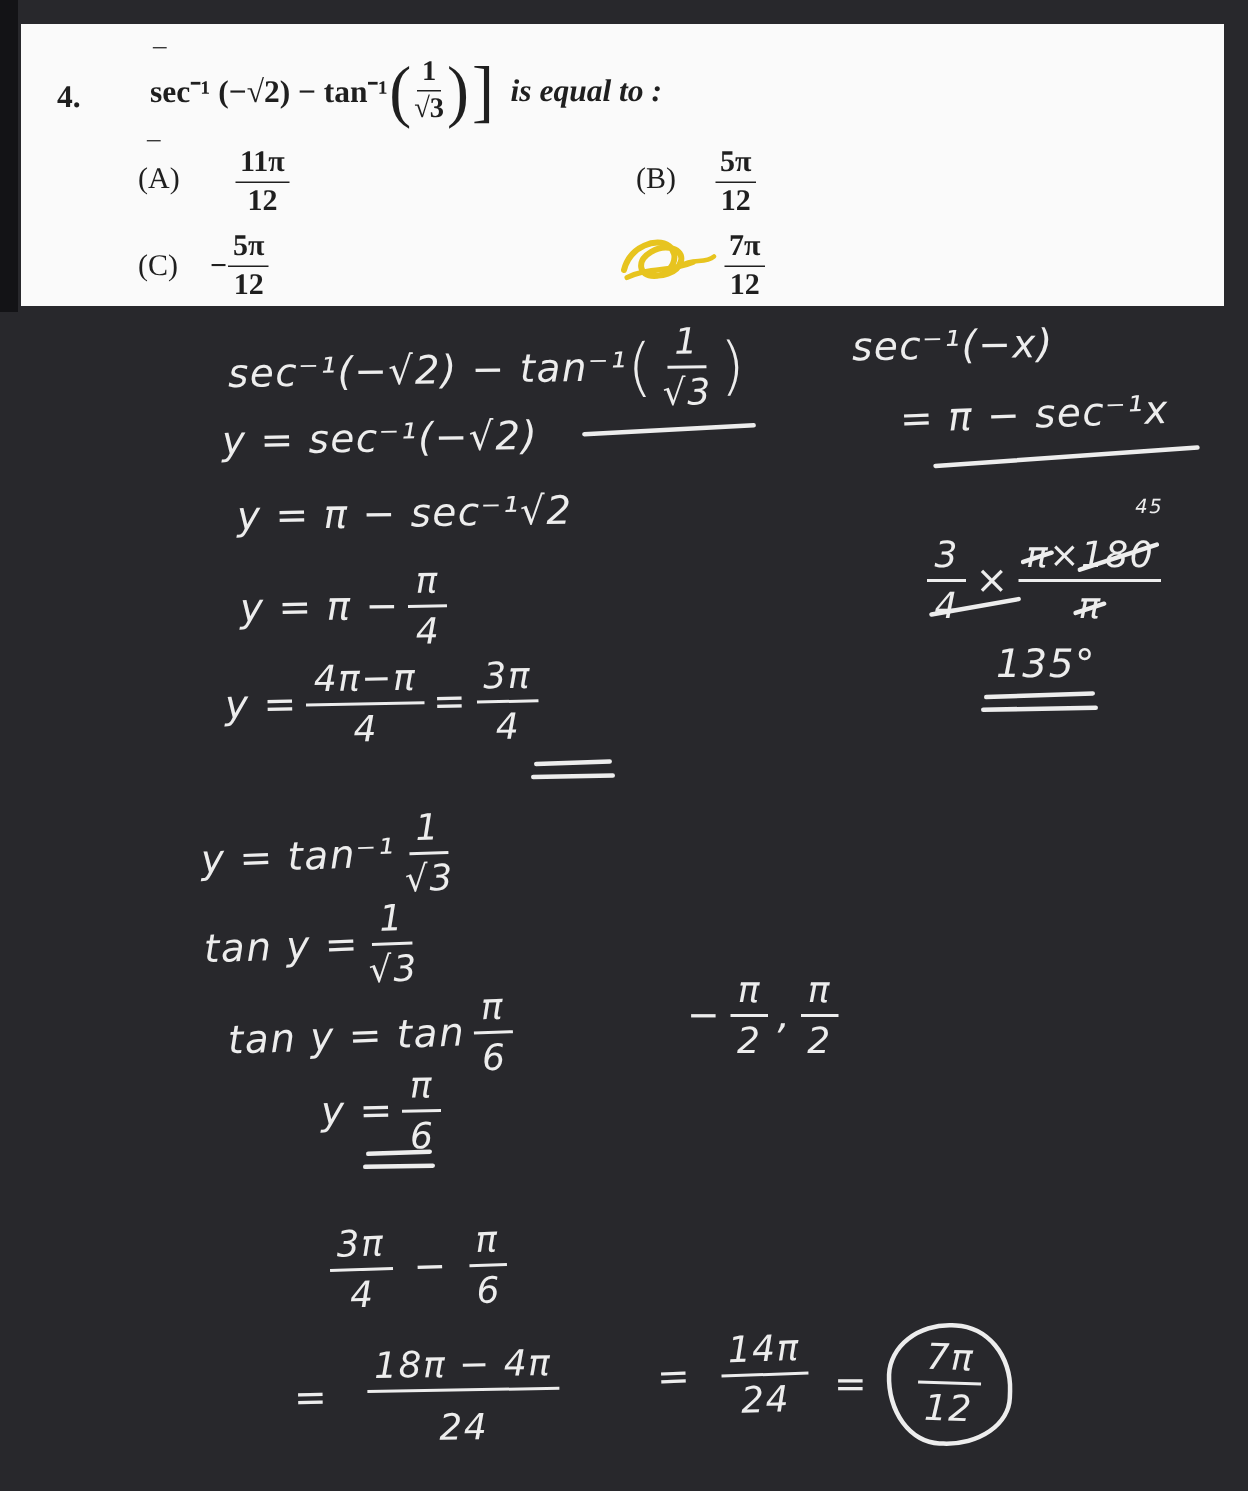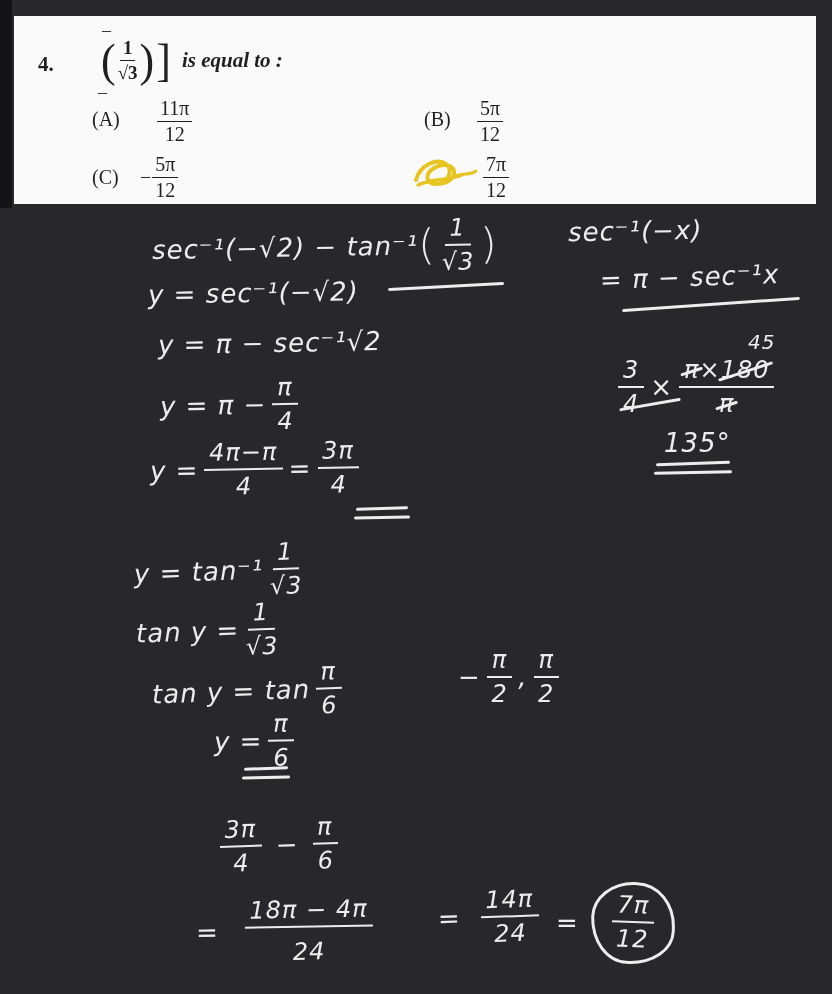--- a/index.html
+++ b/index.html
@@ -11,54 +11,55 @@
         color:#1f1f1f;font-family:"Liberation Serif", serif;}
   .qnum{position:absolute;left:24px;top:36px;font-size:21px;font-weight:700;}
   .stray{position:absolute;font-size:18px;color:#333;}
   .qrow{position:absolute;left:86px;top:22px;display:flex;align-items:center;font-size:21px;font-weight:600;white-space:nowrap;}
   .pfrac{display:inline-flex;flex-direction:column;align-items:center;line-height:1.05;font-size:19px;margin:0 1px;}
   .pfrac .num{border-bottom:1.6px solid #1f1f1f;padding:0 3px 2px;}
   .pfrac .den{padding-top:2px;}
   .bigsym{font-size:44px;font-weight:400;line-height:0.9;transform:scaleY(1.05);margin:0 1px;}
   .qsuffix{margin-left:10px;font-weight:600;font-style:italic;}
   .optlabel{position:absolute;font-size:20px;}
-  .optval{position:absolute;display:flex;align-items:center;font-size:20px;font-weight:400;text-align:center;}
+  .optval{position:absolute;display:flex;align-items:center;font-size:20px;font-weight:700;text-align:center;}
   .optval .pfrac{font-size:20px;}
   .dscribble{position:absolute;}
   
   .hw{position:absolute;color:#ededed;font-family:"DejaVu Sans", sans-serif;font-style:italic;
       font-size:26px;letter-spacing:1px;white-space:nowrap;display:flex;align-items:center;}
   .hf{display:inline-flex;flex-direction:column;align-items:center;line-height:1;vertical-align:middle;
       margin:0 6px;font-size:24px;}
   .hf .n{padding:0 5px 4px;border-bottom:2.5px solid #ededed;}
   .hf .d{padding-top:4px;}
   .hf.gap .d{padding-top:12px;}
   .hpar{font-size:42px;font-weight:300;line-height:0.8;font-style:normal;}
   .uline{position:absolute;background:#ededed;height:3px;border-radius:2px;}
   .cancel{position:relative;display:inline-block;}
   .cancel::after{content:"";position:absolute;left:-4px;right:-4px;top:52%;height:2.5px;background:#ededed;
       transform:rotate(-18deg);border-radius:2px;}
   .cancel-long::after{left:-4px;right:-42px;transform:rotate(-10deg);}
-  .sup45{position:absolute;top:-26px;right:-6px;font-size:20px;border:none;}
+  .sup45{position:absolute;top:-26px;right:-6px;font-size:13px;border:none;}
   .answer-circle{display:inline-block;border:3px solid #ededed;border-radius:52% 48% 55% 45% / 45% 55% 42% 58%;
       padding:8px 18px 10px;transform:rotate(2deg);}
 </style>
 </head>
 <body>
 
 <div id="page">
 
   <div id="strip"></div>
 
   <div id="card">
     <span class="qnum">4.</span>
     <span class="stray" style="left:88px;top:4px;">–</span>
     <span class="stray" style="left:84px;top:66px;">–</span>
 
     <div class="qrow">
+      <span>sec⁻¹ (−√2) − tan⁻¹</span>
       <span class="bigsym">(</span>
       <span class="pfrac">
         <span class="num">1</span>
         <span class="den">√3</span>
       </span>
       <span class="bigsym">)</span>
       <span class="bigsym">]</span>
       <span class="qsuffix">is equal to :</span>
     </div>
 

